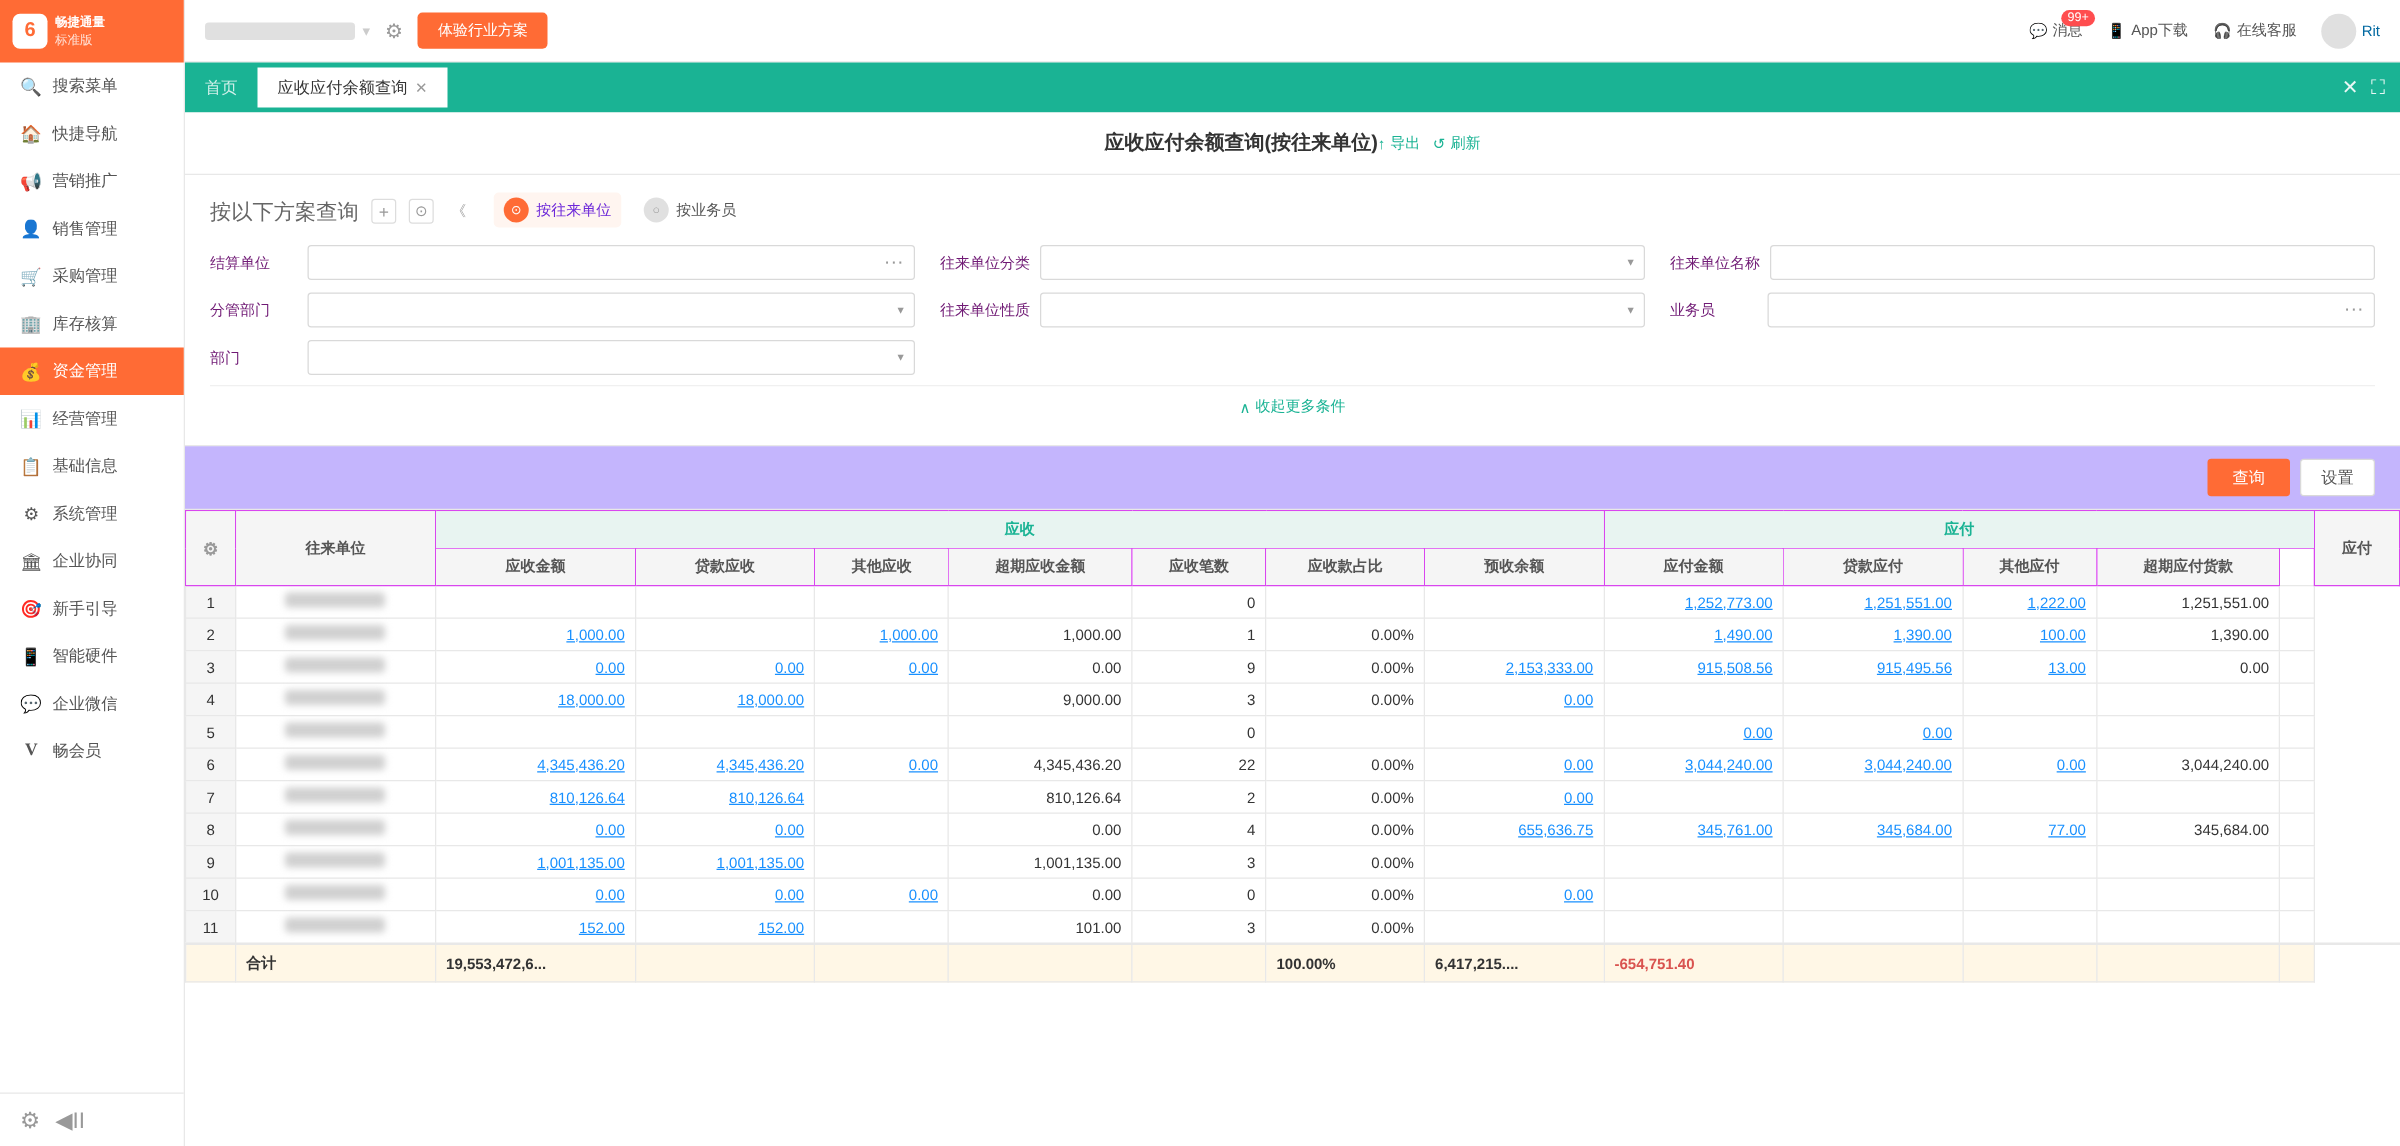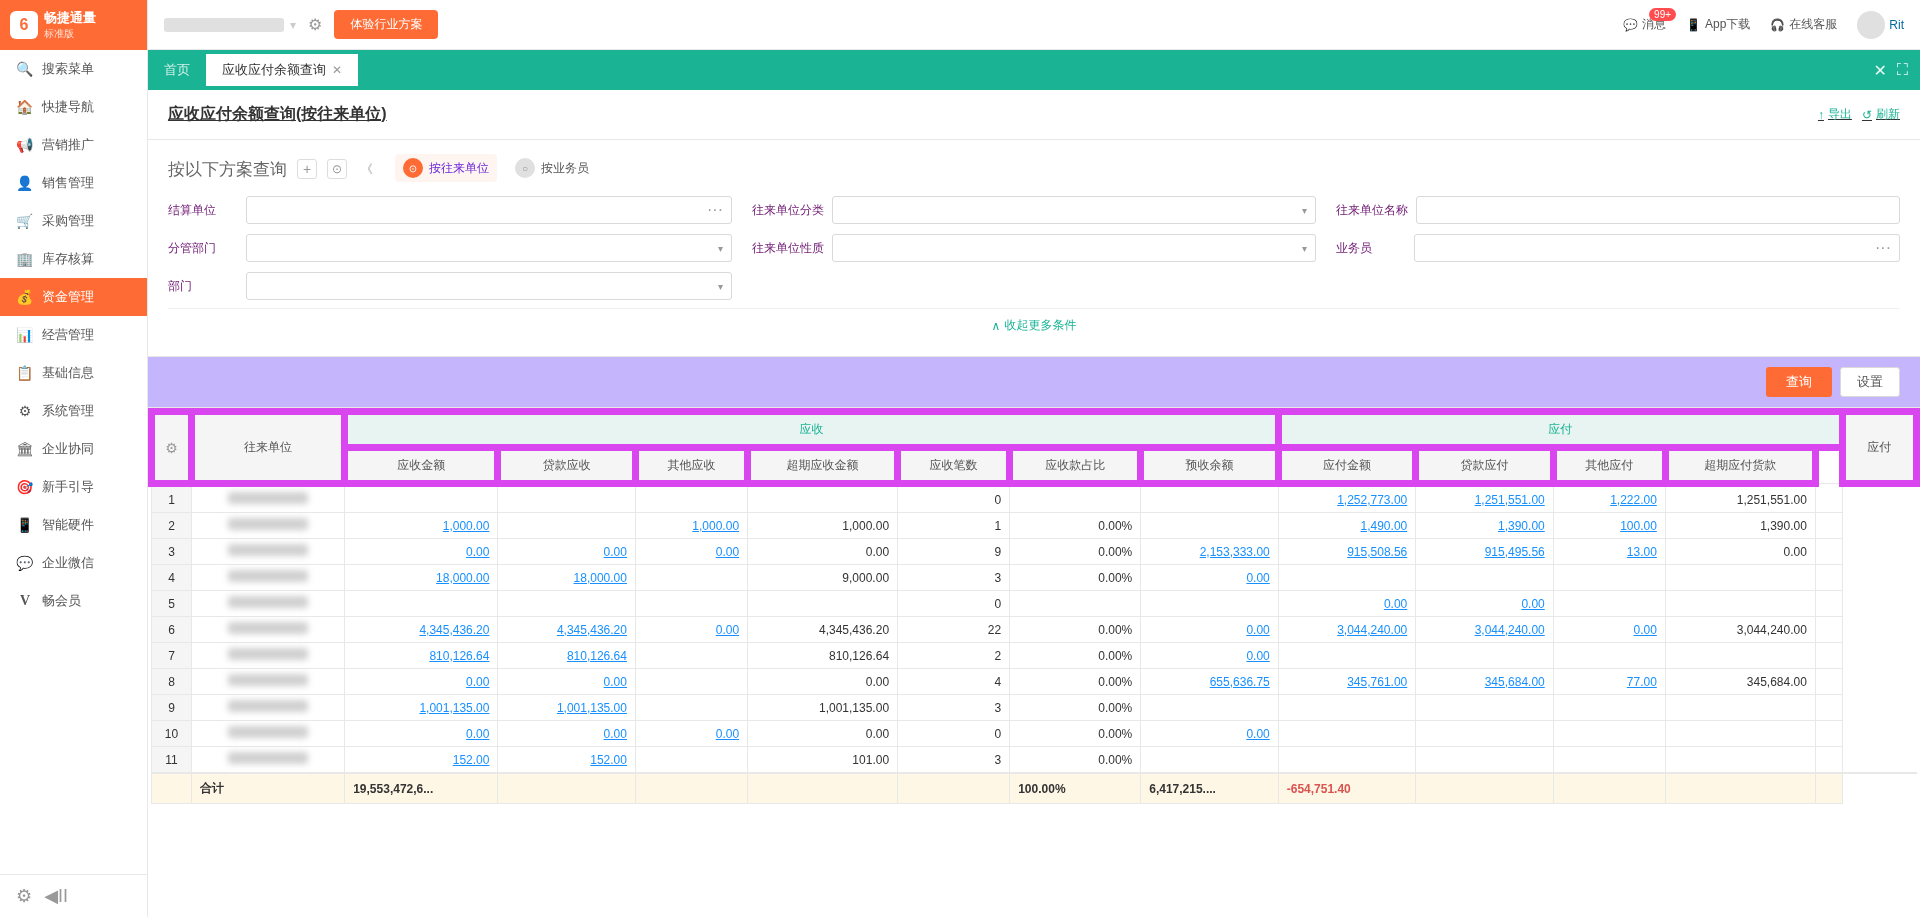--- a/index.html
+++ b/index.html
@@ -2,21 +2,21 @@
 <html><head>
   <meta charset="utf-8">
   <style>
     * { box-sizing: border-box; margin: 0; padding: 0; }
     body { font-family: 'Microsoft YaHei', Arial, sans-serif; font-size: 12px; background: #f0f2f5; color: #333; height: 917px; overflow: hidden; display: flex; }
 
     
     .sidebar { width: 148px; background: #fff; height: 917px; display: flex; flex-direction: column; border-right: 1px solid #e8e8e8; flex-shrink: 0; }
     .sidebar-logo { height: 50px; background: #ff6b35; display: flex; align-items: center; padding: 0 10px; gap: 6px; }
     .sidebar-logo-icon { width: 28px; height: 28px; background: #fff; border-radius: 6px; display: flex; align-items: center; justify-content: center; font-size: 16px; color: #ff6b35; font-weight: bold; }
-    .sidebar-logo-text { color: #fff; font-size: 13px; font-weight: bold; }
+    .sidebar-logo-text { color: #fff; font-size: 10px; font-weight: bold; }
     .sidebar-logo-badge { font-size: 10px; color: rgba(255,255,255,0.8); }
     .sidebar-item { display: flex; align-items: center; gap: 8px; padding: 10px 16px; cursor: pointer; color: #555; transition: all 0.2s; }
     .sidebar-item.active { background: #ff6b35; color: #fff; }
     .sidebar-item-icon { font-size: 14px; width: 18px; text-align: center; }
     .sidebar-item-label { font-size: 13px; }
     .sidebar-bottom { margin-top: auto; border-top: 1px solid #e8e8e8; display: flex; align-items: center; padding: 10px 16px; gap: 12px; }
     .sidebar-bottom-item { font-size: 18px; color: #999; cursor: pointer; }
 
     
     .main { flex: 1; display: flex; flex-direction: column; overflow: hidden; }
@@ -36,21 +36,21 @@
     
     .tabbar { height: 40px; background: #1ab394; display: flex; align-items: center; padding: 0 0; }
     .tab { padding: 0 16px; height: 32px; display: flex; align-items: center; gap: 6px; cursor: pointer; color: rgba(255,255,255,0.8); font-size: 13px; }
     .tab.active { background: #fff; color: #333; }
     .tab-close { font-size: 12px; color: #999; }
     .tabbar-controls { margin-left: auto; display: flex; align-items: center; gap: 10px; padding-right: 12px; }
     .tabbar-ctrl { color: rgba(255,255,255,0.9); font-size: 16px; cursor: pointer; }
 
     
     .page-content { flex: 1; background: #f5f5f5; overflow: hidden; display: flex; flex-direction: column; }
-    .page-header { background: #fff; padding: 14px 20px 0; border-bottom: 1px solid #e8e8e8; display: flex; align-items: center; justify-content: space-between; text-decoration: underline; }
+    .page-header { background: #fff; padding: 14px 20px 0; border-bottom: 1px solid #e8e8e8; display: flex; align-items: center; justify-content: center; }
     .page-title { font-size: 16px; font-weight: bold; color: #333; padding-bottom: 14px; }
     .page-header-actions { display: flex; gap: 10px; align-items: center; padding-bottom: 14px; }
     .btn-export { display: flex; align-items: center; gap: 4px; color: #1ab394; font-size: 12px; cursor: pointer; }
     .btn-refresh { display: flex; align-items: center; gap: 4px; color: #1ab394; font-size: 12px; cursor: pointer; }
 
     
     .filter-area { background: #fff; padding: 14px 20px; border-bottom: 1px solid #e8e8e8; }
     .filter-top { display: flex; align-items: center; gap: 10px; margin-bottom: 12px; }
     .filter-label { color: #666; font-size: 17px; }
     .filter-add { width: 20px; height: 20px; border: 1px solid #ddd; border-radius: 3px; display: flex; align-items: center; justify-content: center; cursor: pointer; color: #999; font-size: 14px; }
@@ -71,21 +71,21 @@
 
     
     .filter-collapse { text-align: center; padding: 8px 0; border-top: 1px solid #f0f0f0; margin-top: 6px; }
     .filter-collapse-btn { color: #1ab394; font-size: 12px; cursor: pointer; display: inline-flex; align-items: center; gap: 4px; }
     .btn-query { background: #ff6b35; color: #fff; border: none; padding: 6px 20px; border-radius: 3px; cursor: pointer; font-size: 13px; }
     .btn-setup { background: #fff; color: #555; border: 1px solid #d9d9d9; padding: 5px 16px; border-radius: 3px; cursor: pointer; font-size: 13px; }
 
     
     .table-wrapper { flex: 1; overflow: auto; background: #fff; margin: 0; }
     table { width: 100%; border-collapse: collapse; font-size: 12px; }
-    thead tr th { background: #f5f5f5; border: 7px solid #d946ef; padding: 6px 8px; color: #555; font-weight: normal; white-space: nowrap; position: sticky; top: 0; z-index: 2; }
+    thead tr th { background: #f5f5f5; border: 1px solid #d946ef; padding: 6px 8px; color: #555; font-weight: bold; white-space: nowrap; position: sticky; top: 0; z-index: 2; }
     tbody tr td { border: 1px solid #e8e8e8; padding: 5px 8px; text-align: center; color: #333; white-space: nowrap; }
     tbody tr td.text-right { text-align: right; }
     tbody tr td a { color: #1890ff; text-decoration: underline; cursor: pointer; }
     .table-footer { background: #fff7e6; border-top: 2px solid #e8e8e8; }
     .table-footer td { font-weight: bold; color: #333; padding: 6px 8px; border: 1px solid #e8e8e8; }
     .col-index { width: 40px; background: #f5f5f5; }
     .gear-cell { color: #999; cursor: pointer; font-size: 14px; }
 
     
     ::-webkit-scrollbar { width: 6px; height: 6px; }

